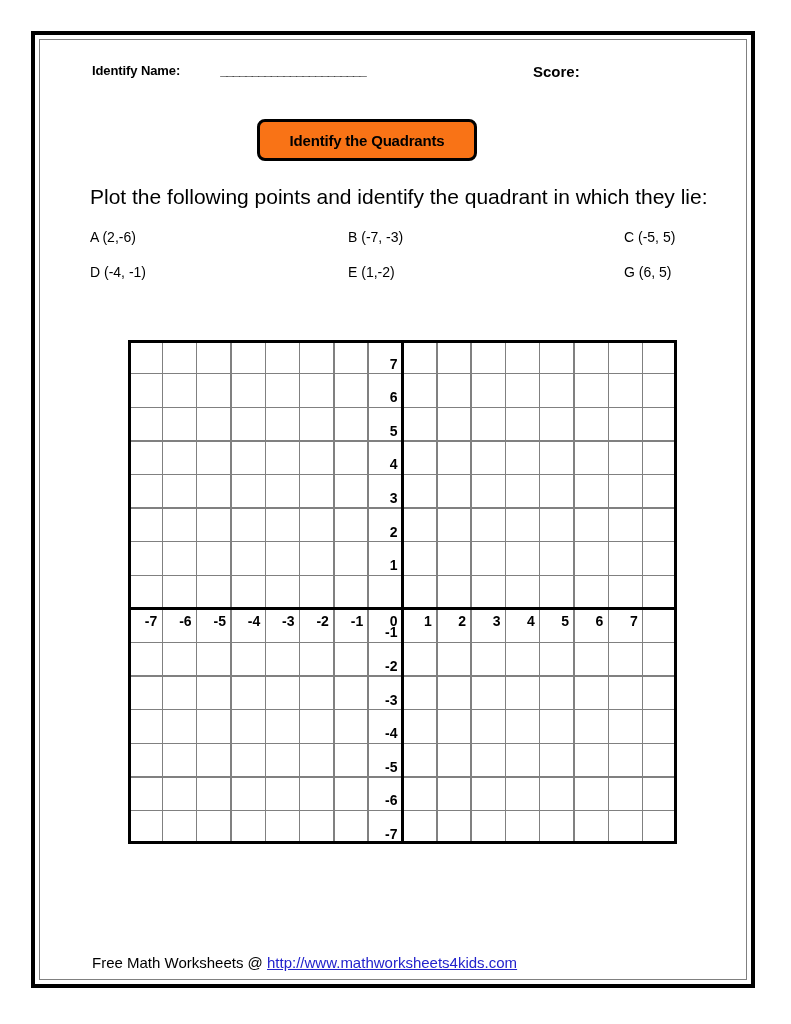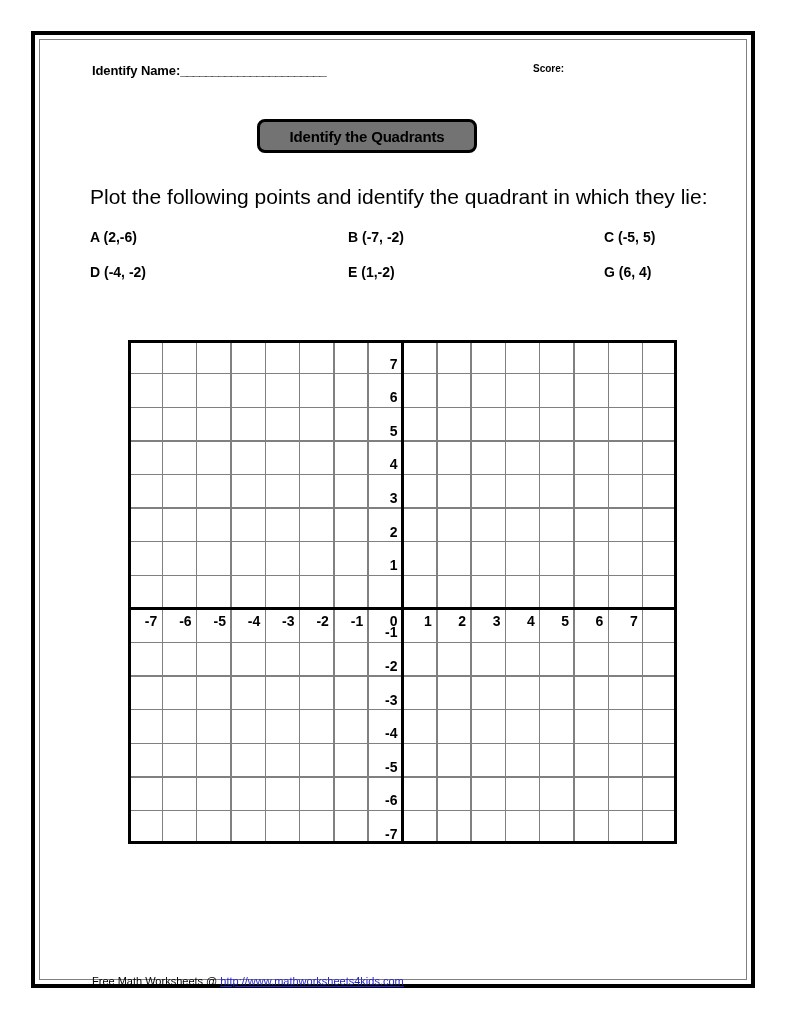--- a/index.html
+++ b/index.html
@@ -42,40 +42,41 @@
     left: 92px;
     top: 63px;
     font-size: 13px;
     font-weight: bold;
     letter-spacing: -0.1px;
     white-space: nowrap;
   }
   #student-name-blank {
     display: inline-block;
     letter-spacing: -0.9px;
+    margin-left: 40px;
   }
   #score-label {
     position: absolute;
     left: 533px;
     top: 63px;
-    font-size: 10px;
+    font-size: 15px;
     font-weight: bold;
     white-space: nowrap;
   }
 
   
   #title-box {
     position: absolute;
     left: 257px;
     top: 119px;
     width: 220px;
-    height: 34px;
+    height: 42px;
     border: 3px solid #000000;
     border-radius: 8px;
-    background: #737373;
+    background: #f97316;
     box-sizing: border-box;
     display: flex;
     align-items: center;
     justify-content: center;
   }
   #title-text {
     font-size: 15px;
     font-weight: bold;
     letter-spacing: -0.2px;
     white-space: nowrap;
@@ -93,25 +94,24 @@
     position: absolute;
     left: 90px;
     width: 600px;
     font-size: 14px;
   }
   #points-row-0 { top: 229px; }
   #points-row-1 { top: 264px; }
   .point-item {
     position: absolute;
     white-space: nowrap;
-    font-weight: bold;
   }
   .point-col-0 { left: 0px; }
   .point-col-1 { left: 258px; }
-  .point-col-2 { left: 514px; }
+  .point-col-2 { left: 534px; }
 
   
   #grid-wrap {
     position: absolute;
     left: 128px;
     top: 340px;
     width: 549px;
     height: 504px;
   }
   #grid-svg {
@@ -123,22 +123,22 @@
     font-family: "Liberation Sans", sans-serif;
     font-size: 14px;
     font-weight: bold;
     fill: #000000;
   }
 
   
   #footer {
     position: absolute;
     left: 92px;
-    top: 975px;
-    font-size: 11px;
+    top: 954px;
+    font-size: 15px;
     white-space: nowrap;
   }
   #footer-url {
     color: #2222cc;
     text-decoration: underline;
   }
 </style>
 </head>
 <body>
 
@@ -152,27 +152,27 @@
 <div id="score-label">Score:</div>
 
 <div id="title-box">
   <span id="title-text">Identify the Quadrants</span>
 </div>
 
 <div id="instruction">Plot the following points and identify the quadrant in which they lie:</div>
 
 <div class="points-row" id="points-row-0">
   <span class="point-item point-col-0">A (2,-6)</span>
-  <span class="point-item point-col-1">B (-7, -2)</span>
+  <span class="point-item point-col-1">B (-7, -3)</span>
   <span class="point-item point-col-2">C (-5, 5)</span>
 </div>
 <div class="points-row" id="points-row-1">
-  <span class="point-item point-col-0">D (-4, -2)</span>
+  <span class="point-item point-col-0">D (-4, -1)</span>
   <span class="point-item point-col-1">E (1,-2)</span>
-  <span class="point-item point-col-2">G (6, 4)</span>
+  <span class="point-item point-col-2">G (6, 5)</span>
 </div>
 
 <div id="grid-wrap">
   <svg id="grid-svg" viewBox="0 0 549 504" preserveAspectRatio="none">
     <g id="gridlines">
         <line x1="34.3125" y1="0" x2="34.3125" y2="504" stroke="#808080" stroke-width="1.4" shape-rendering="crispEdges"></line>
         <line x1="68.625" y1="0" x2="68.625" y2="504" stroke="#808080" stroke-width="1.4" shape-rendering="crispEdges"></line>
         <line x1="102.9375" y1="0" x2="102.9375" y2="504" stroke="#808080" stroke-width="1.4" shape-rendering="crispEdges"></line>
         <line x1="137.25" y1="0" x2="137.25" y2="504" stroke="#808080" stroke-width="1.4" shape-rendering="crispEdges"></line>
         <line x1="171.5625" y1="0" x2="171.5625" y2="504" stroke="#808080" stroke-width="1.4" shape-rendering="crispEdges"></line>

